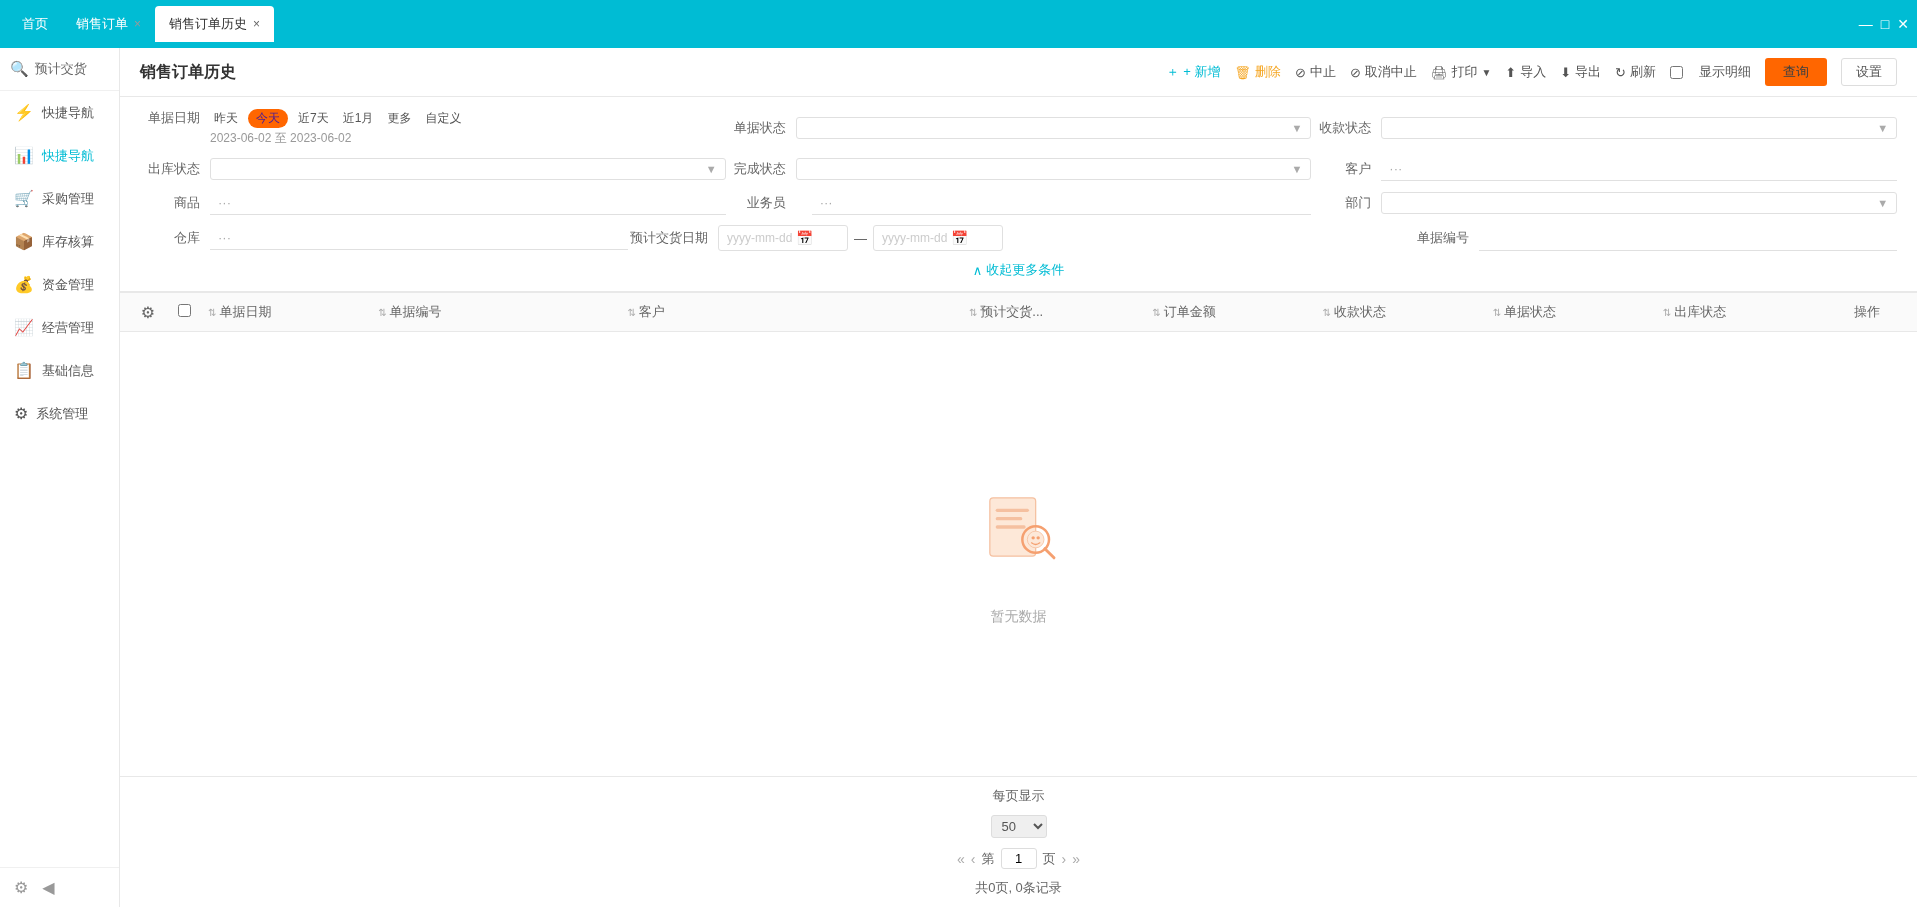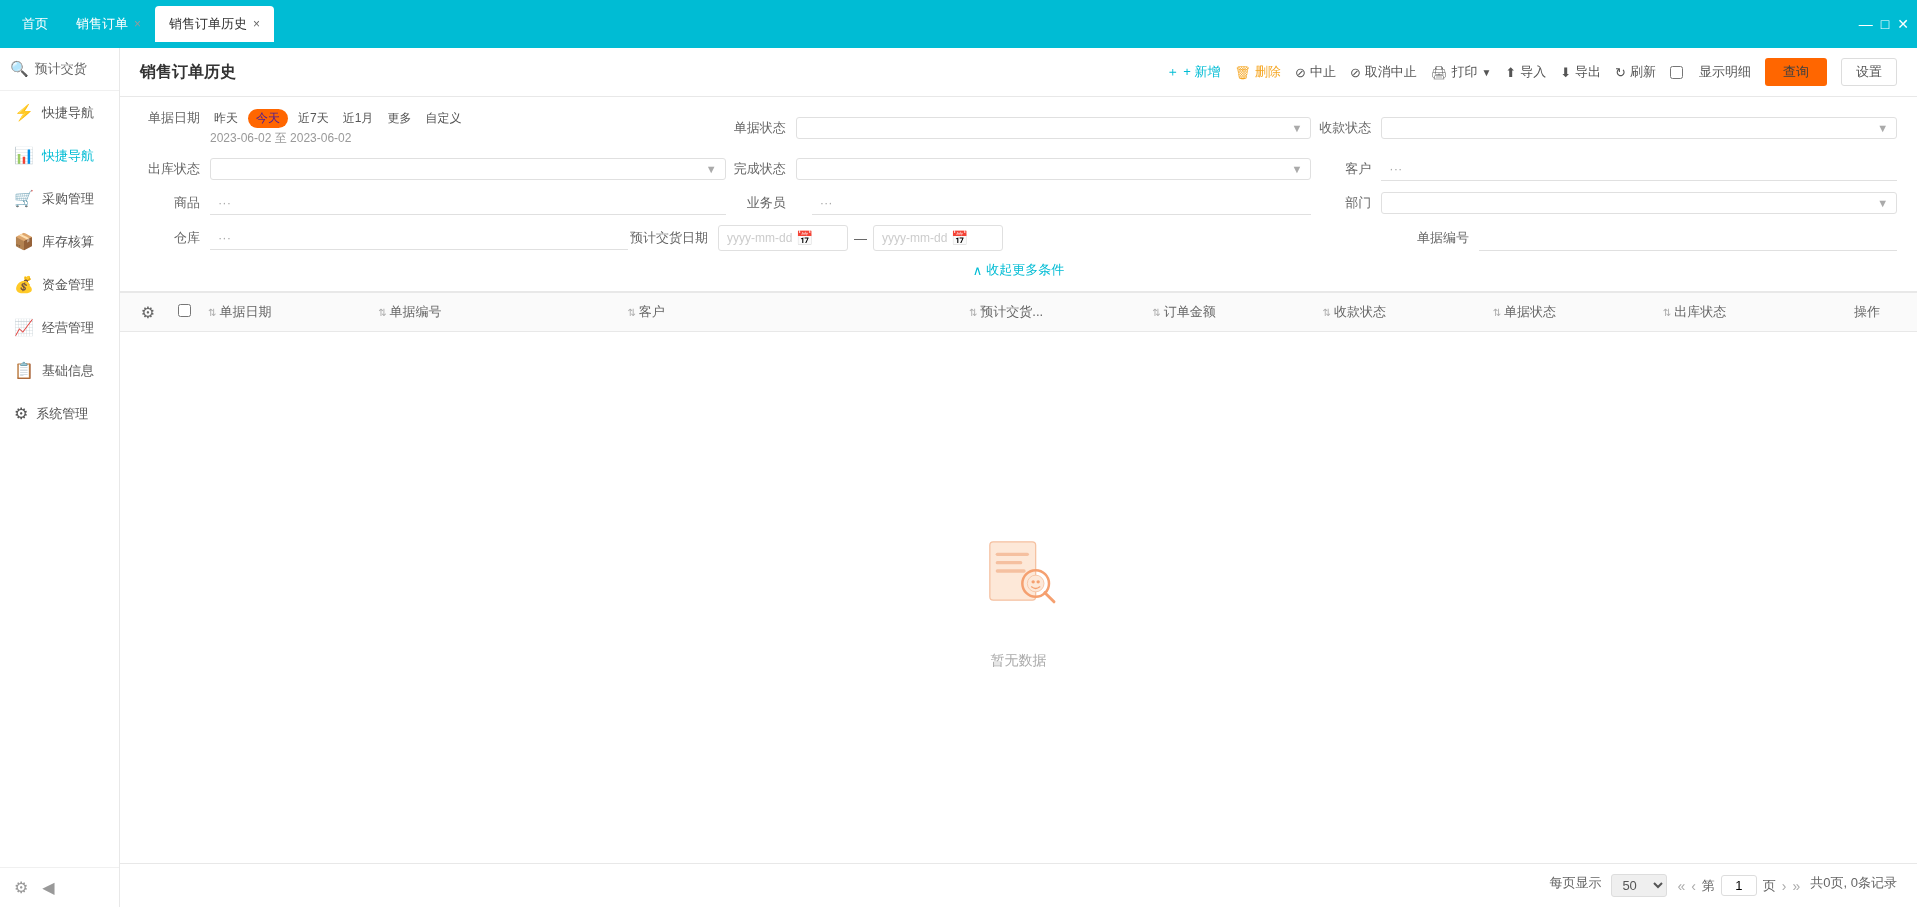--- a/index.html
+++ b/index.html
@@ -75,21 +75,21 @@
     .col-receipt { flex: 1.2; }
     .col-status { flex: 1.2; }
     .col-outbound { flex: 1.2; }
     .col-action { width: 80px; text-align: center; color: #666; font-size: 13px; padding: 0 6px; }
 
     
     .empty-state { flex: 1; display: flex; flex-direction: column; align-items: center; justify-content: center; }
     .empty-text { color: #aaa; font-size: 14px; margin-top: 36px; }
 
     
-    .table-footer { padding: 10px 20px; display: flex; justify-content: flex-end; gap: 10px; border-top: 1px solid #e8e8e8; background: #fff; flex-shrink: 0; font-size: 13px; color: #666; }
+    .table-footer { padding: 10px 20px; display: flex; align-items: center; justify-content: flex-end; gap: 10px; border-top: 1px solid #e8e8e8; background: #fff; flex-shrink: 0; font-size: 13px; color: #666; flex-direction: column; }
     .page-size-select { border: 1px solid #ddd; border-radius: 3px; padding: 2px 6px; font-size: 13px; color: #555; cursor: pointer; }
     .page-nav { display: flex; align-items: center; gap: 6px; }
     .page-nav-btn { color: #aaa; cursor: pointer; font-size: 14px; }
     .page-input { border: 1px solid #ddd; border-radius: 3px; width: 36px; text-align: center; padding: 2px 4px; font-size: 13px; }
 
     
     .empty-illustration { position: relative; width: 100px; height: 90px; }
     .empty-illustration svg { width: 100%; height: 100%; }
   </style>
 </head>

